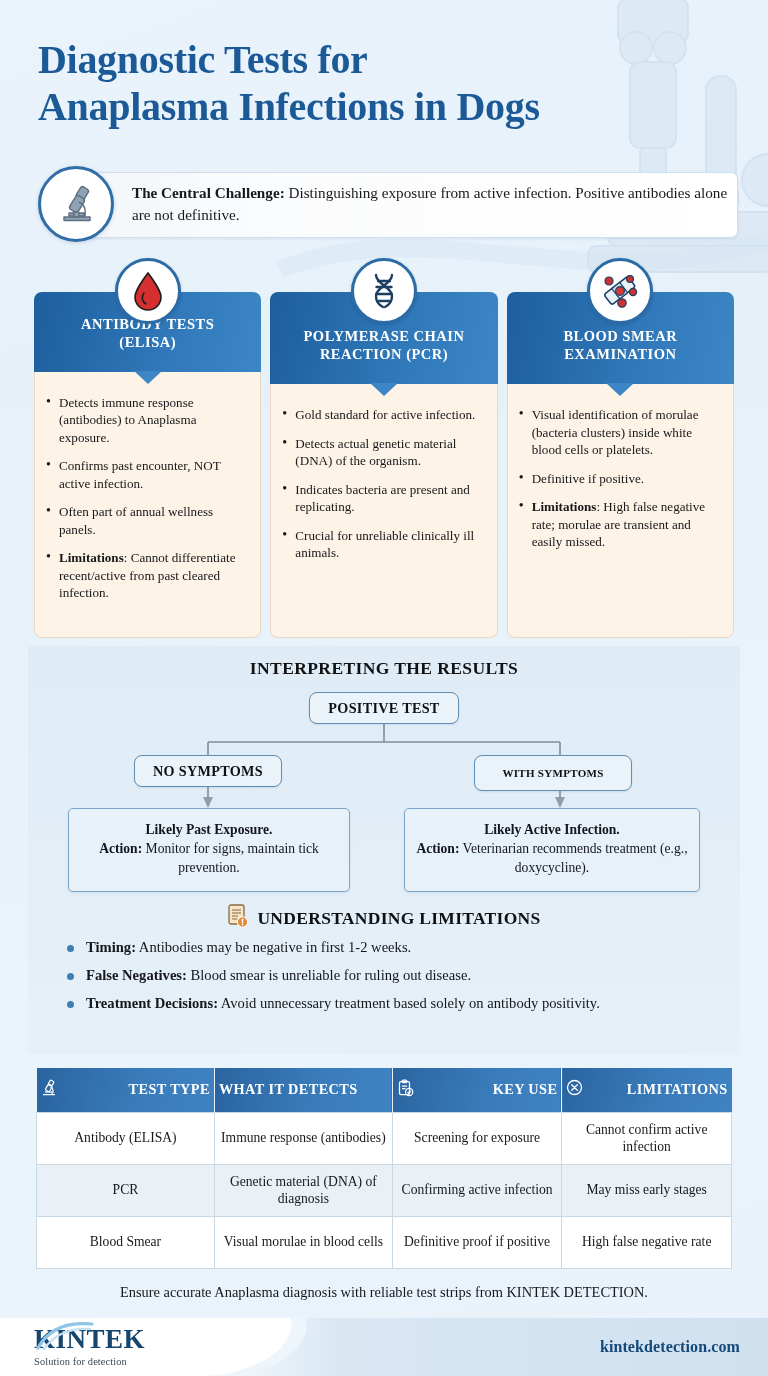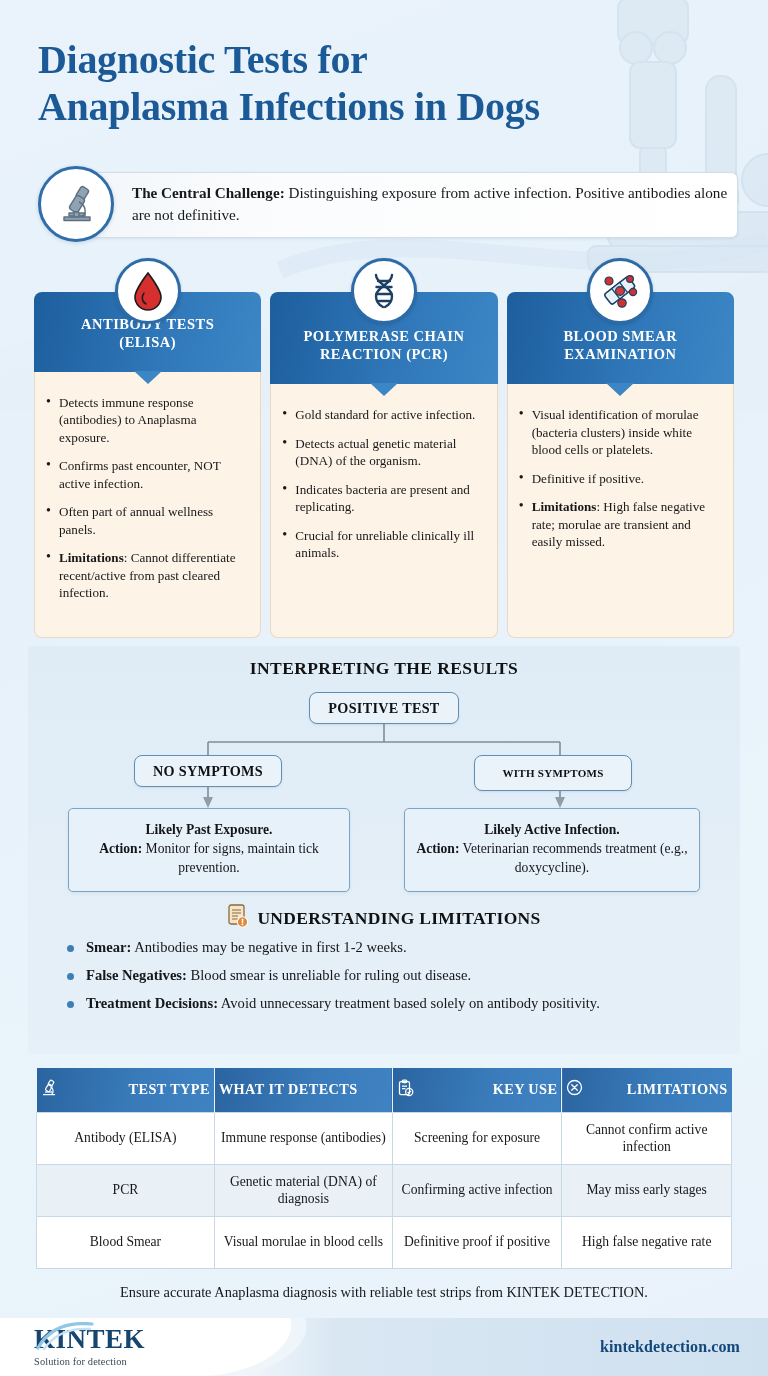--- a/index.html
+++ b/index.html
@@ -494,21 +494,21 @@
           </g>
           <circle cx="15.5" cy="18" r="5.2" fill="#e08a3c" stroke="#fff" stroke-width="1.1"></circle>
           <path d="M15.5 15.3 v3.2" stroke="#fff" stroke-width="1.5" stroke-linecap="round"></path>
           <circle cx="15.5" cy="20.4" r=".9" fill="#fff"></circle>
         </svg>
       </span>
       <span>UNDERSTANDING LIMITATIONS</span>
     </div>
 
     <ul class="limits-list">
-      <li><b>Smear:</b><span> Antibodies may be negative in first 1-2 weeks.</span></li>
+      <li><b>Timing:</b><span> Antibodies may be negative in first 1-2 weeks.</span></li>
       <li><b>False Negatives:</b><span> Blood smear is unreliable for ruling out disease.</span></li>
       <li><b>Treatment Decisions:</b><span> Avoid unnecessary treatment based solely on antibody positivity.</span></li>
     </ul>
   </div>
 
   <table class="tbl">
     <colgroup>
         <col class="c1">
         <col class="c2">
         <col class="c3">

